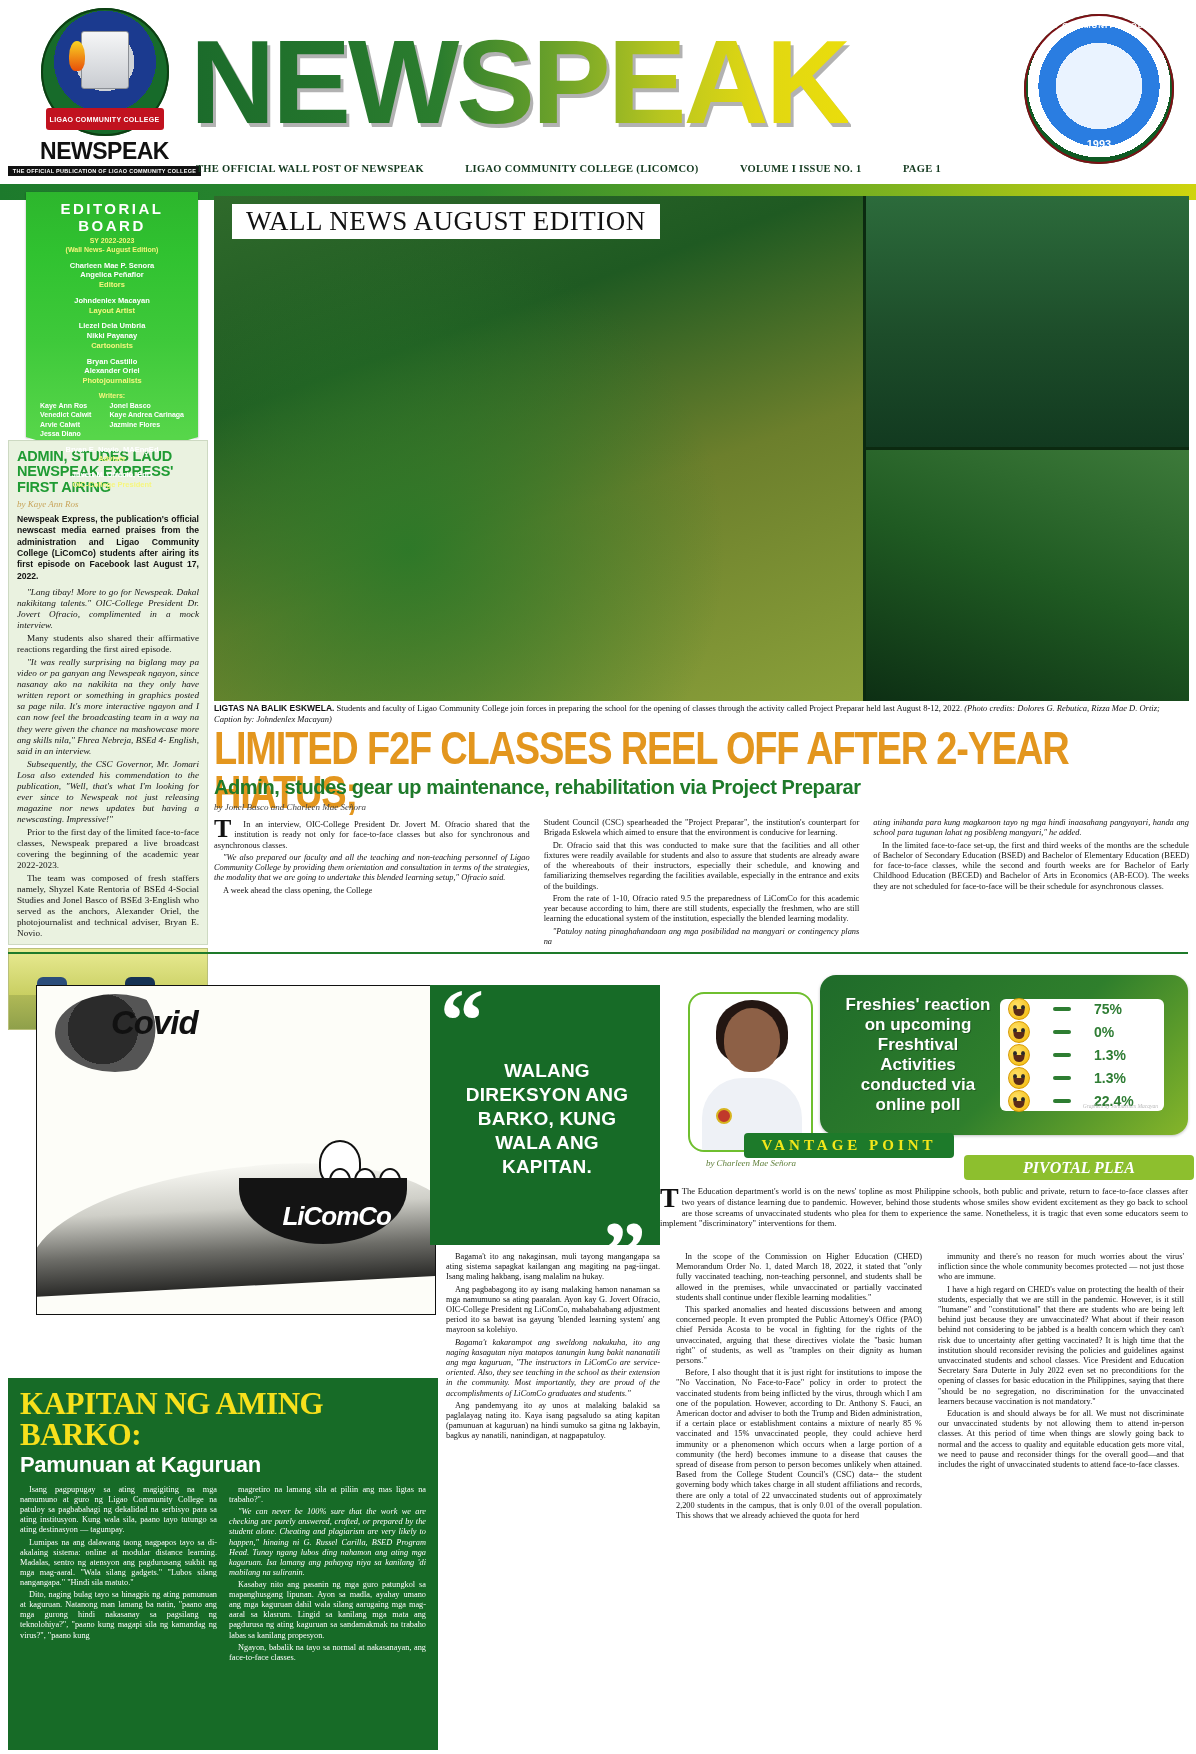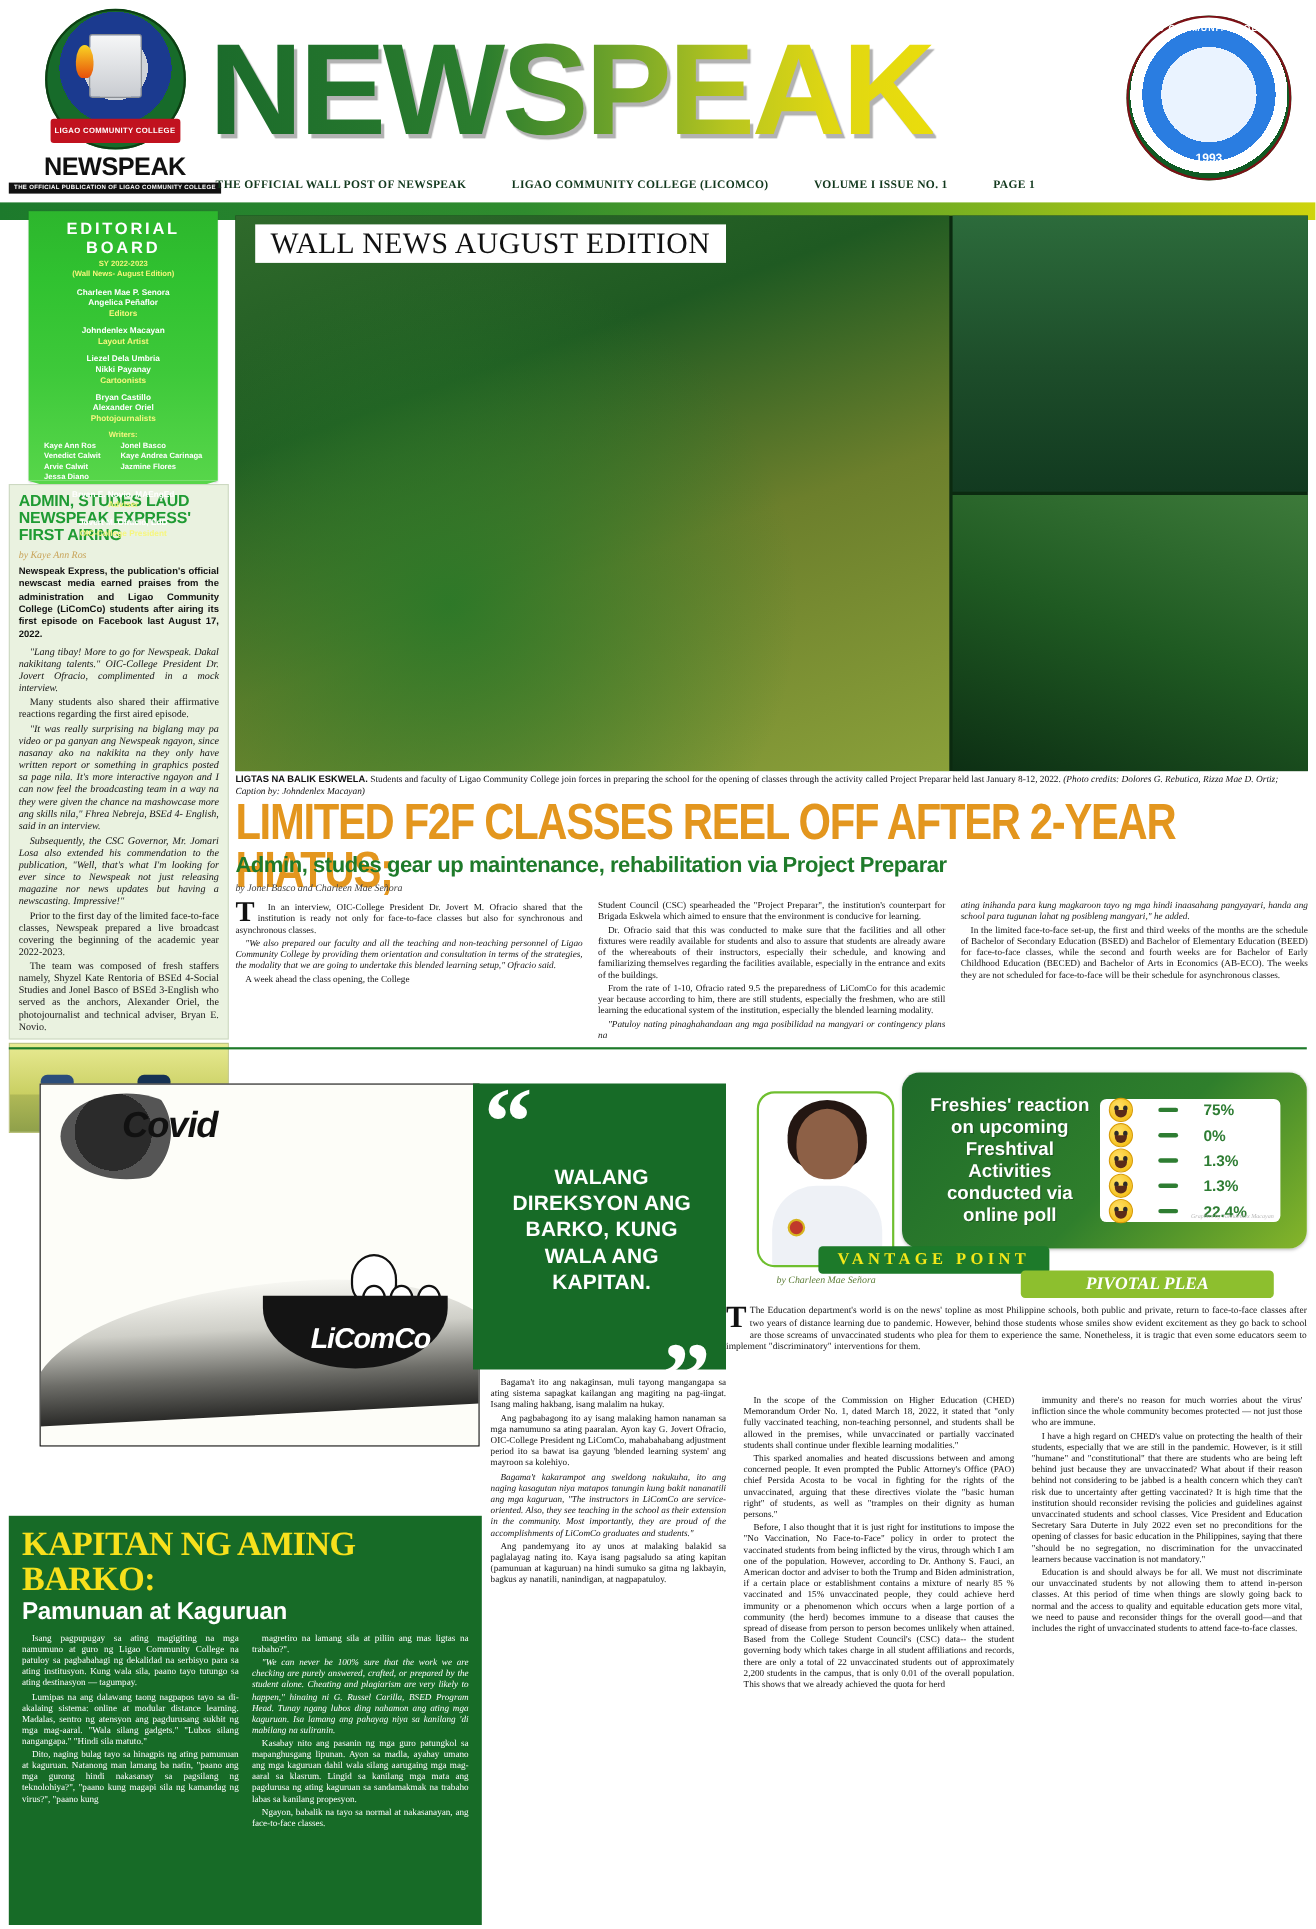--- a/index.html
+++ b/index.html
@@ -311,21 +311,21 @@
   .poll-credit{ position:absolute; right:6px; bottom:2px; font-size:5.5px; color:#b9b9b9; font-style:italic; }
 
   
   .vantage{
     position:absolute; left:744px; top:1133px; width:210px; height:25px;
     background:#1d7a2a; border-radius:4px; color:#f3e71a;
     font-family:"Liberation Serif", serif; font-weight:bold; font-size:15px;
     letter-spacing:4px; display:flex; align-items:center; justify-content:center;
   }
   .pivotal{
-    position:absolute; left:928px; top:1155px; width:230px; height:25px;
+    position:absolute; left:964px; top:1155px; width:230px; height:25px;
     background:#8dbf2e; border-radius:4px; color:#fff;
     font-family:"Liberation Serif", serif; font-style:italic; font-weight:bold; font-size:16px;
     display:flex; align-items:center; justify-content:center;
   }
 
   
   .opinion-lead{
     position:absolute; left:660px; top:1186px; width:528px; font-size:8.6px;
     line-height:1.26; text-align:justify; color:#111;
   }
@@ -348,21 +348,21 @@
   .kap-cols p{ margin:0 0 2px; font-size:8.3px; line-height:1.22; text-align:justify; text-indent:9px; }
   .kap-cols p.it{ font-style:italic; }
 
   
   .opcols{
     position:absolute; left:446px; top:1252px; width:742px; height:498px;
     display:grid; grid-template-columns: 214px 246px 246px; gap:16px;
   }
   .opcols p{ margin:0 0 2px; font-size:8.3px; line-height:1.23; text-align:justify; text-indent:9px; color:#111; }
   .opcols p.it{ font-style:italic; }
-  .opcols .col2, .opcols .col3 { padding-top:0;margin-top:16px; }
+  .opcols .col2, .opcols .col3 { padding-top:0; }
 </style>
 </head>
 <body>
 
 <div class="page">
 
   <div class="masthead">
 
     <div class="logo-left">
       <div class="seal">
@@ -475,21 +475,21 @@
 
   <div class="hero">
     <div class="cell big ph1">
       <div class="wallnews">WALL NEWS AUGUST EDITION</div>
     </div>
     <div class="cell ph2"></div>
     <div class="cell ph3"></div>
   </div>
 
   <div class="photo-cap">
-    <b>LIGTAS NA BALIK ESKWELA.</b><span> Students and faculty of Ligao Community College join forces in preparing the school for the opening of classes through the activity called Project Preparar held last January 8-12, 2022. </span><i>(Photo credits: Dolores G. Rebutica, Rizza Mae D. Ortiz; Caption by: Johndenlex Macayan)</i>
+    <b>LIGTAS NA BALIK ESKWELA.</b><span> Students and faculty of Ligao Community College join forces in preparing the school for the opening of classes through the activity called Project Preparar held last August 8-12, 2022. </span><i>(Photo credits: Dolores G. Rebutica, Rizza Mae D. Ortiz; Caption by: Johndenlex Macayan)</i>
   </div>
 
   <div class="mainhead">LIMITED F2F CLASSES REEL OFF AFTER 2-YEAR HIATUS;</div>
   <div class="subhead">Admin, studes gear up maintenance, rehabilitation via Project Preparar</div>
   <div class="mainbyline">by Jonel Basco and Charleen Mae Señora</div>
 
   <div class="maincols">
     <div class="mc">
       <p class="noind"><span class="dropcap">T</span></p>
       <p>In an interview, OIC-College President Dr. Jovert M. Ofracio shared that the institution is ready not only for face-to-face classes but also for synchronous and asynchronous classes.</p>

